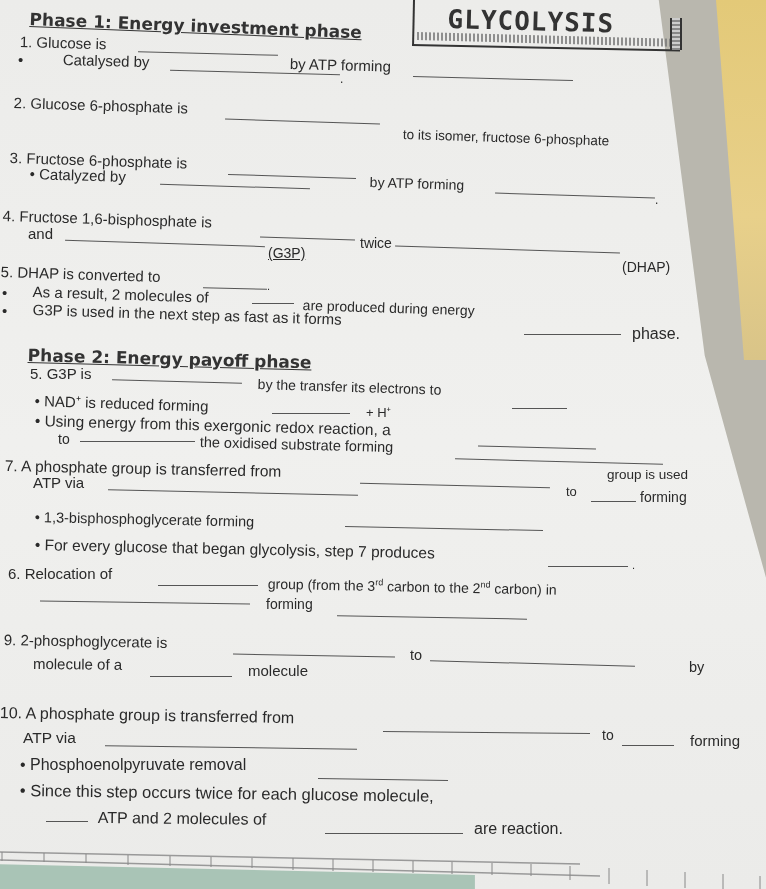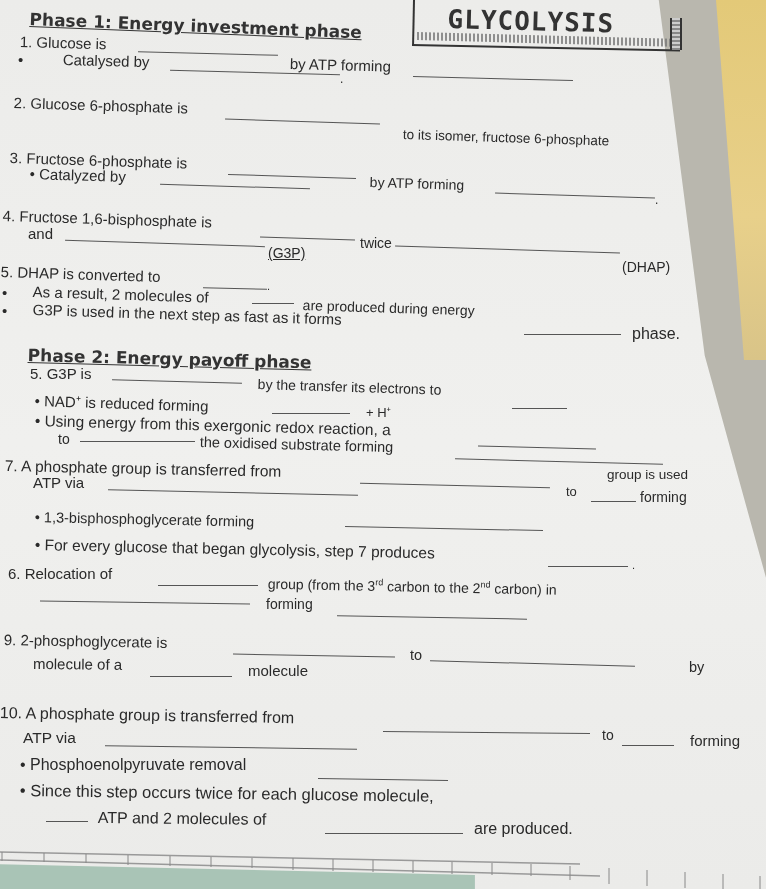--- a/index.html
+++ b/index.html
@@ -190,13 +190,13 @@
 <div class="blank" style="left:622px;top:745px;width:52px;"></div>
 <span class="t" style="left:690px;top:733px;font-size:15px;">forming</span>
 <span class="t" style="left:23px;top:730px;font-size:15.5px;">ATP via</span>
 <div class="blank" style="left:105px;top:747px;width:252px;transform:rotate(0.8deg);"></div>
 <span class="t" style="left:20px;top:757px;font-size:16px;">• Phosphoenolpyruvate removal</span>
 <div class="blank" style="left:318px;top:779px;width:130px;transform:rotate(0.8deg);"></div>
 <span class="t" style="left:20px;top:782px;font-size:16.5px;transform:rotate(0.8deg);">• Since this step occurs twice for each glucose molecule,</span>
 <div class="blank" style="left:46px;top:821px;width:42px;"></div>
 <span class="t" style="left:98px;top:810px;font-size:16px;transform:rotate(0.6deg);">ATP and 2 molecules of</span>
 <div class="blank" style="left:325px;top:833px;width:138px;"></div>
-<span class="t" style="left:474px;top:821px;font-size:16px;">are produced.</span>
+<span class="t" style="left:474px;top:821px;font-size:16px;">are reaction.</span>
 
 </body></html>

